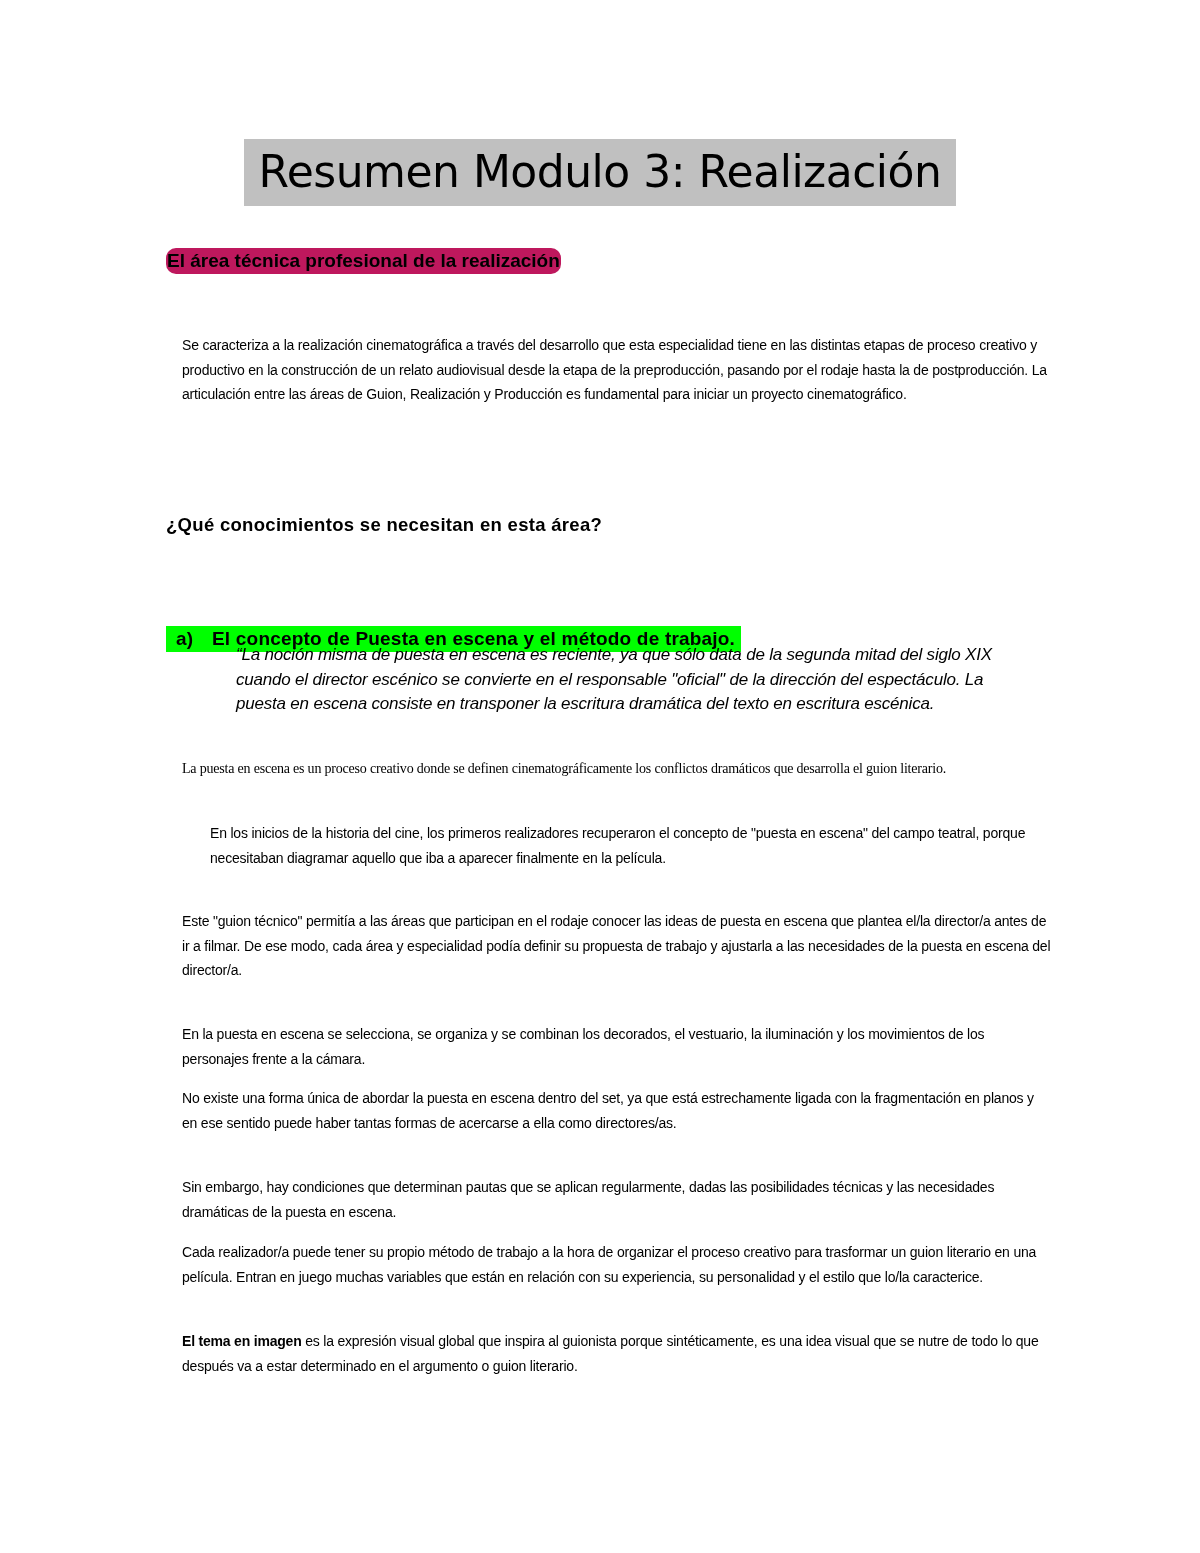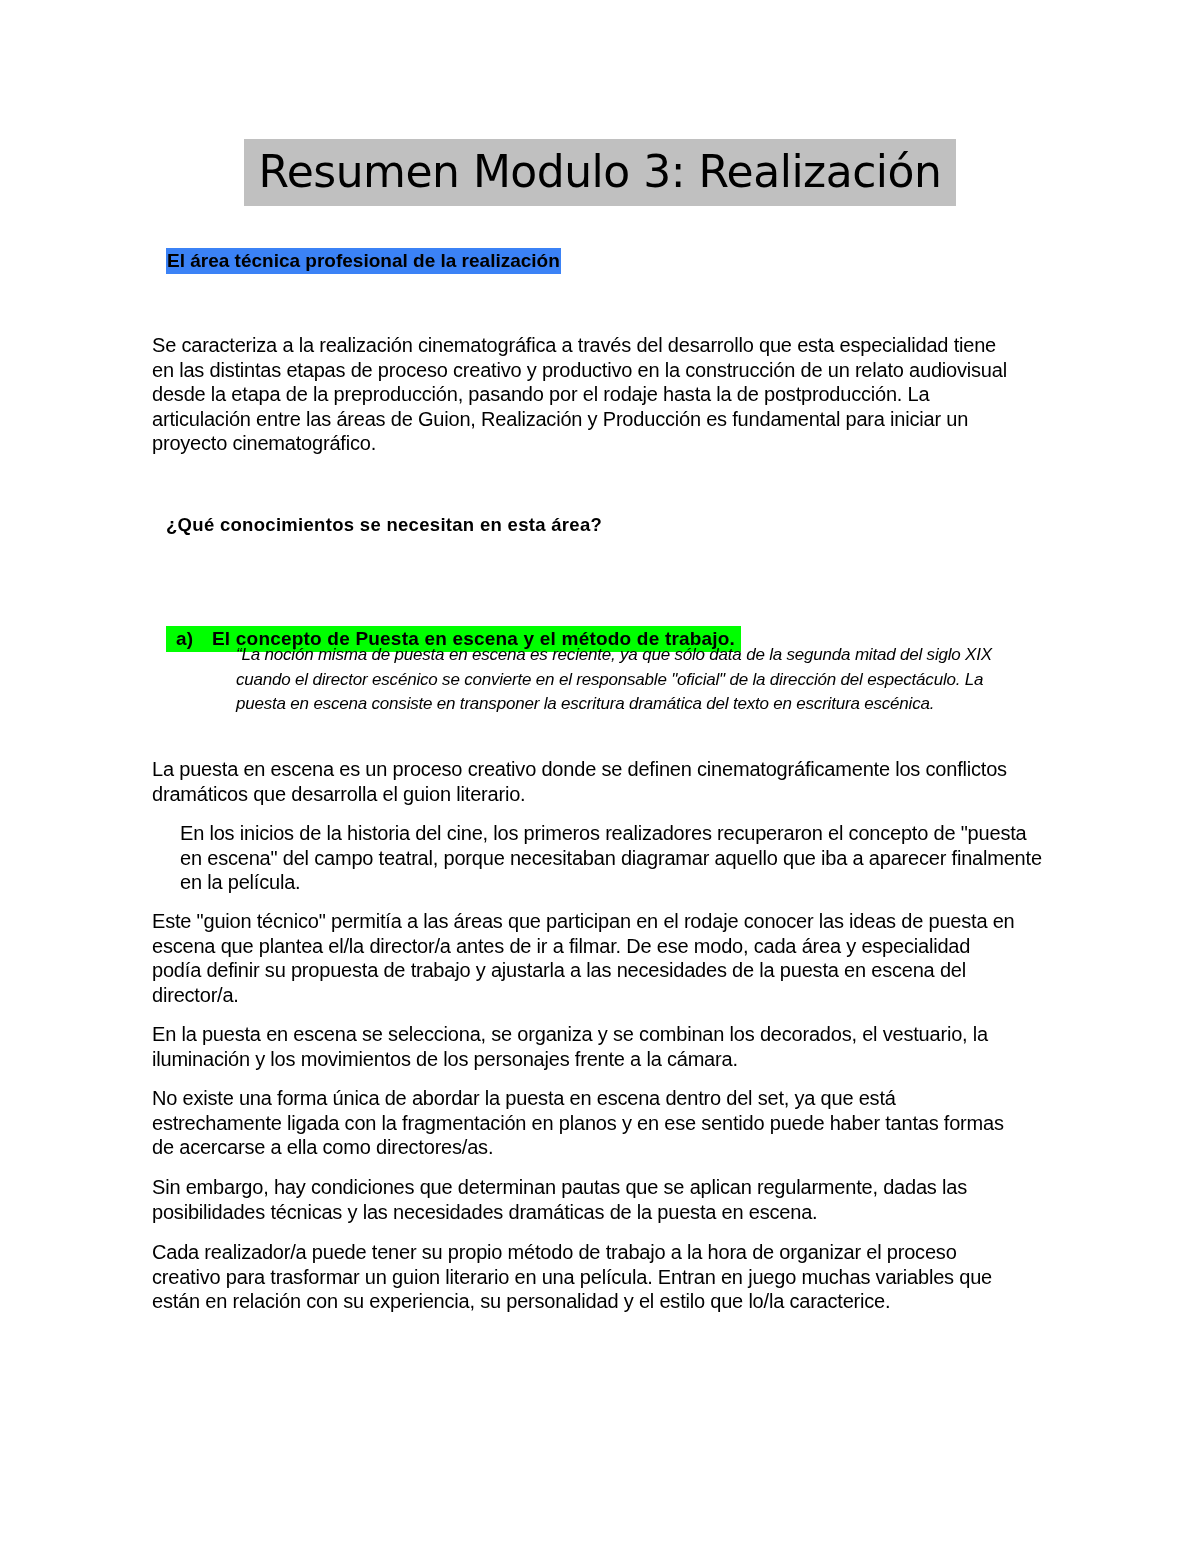--- a/index.html
+++ b/index.html
@@ -5,30 +5,30 @@
   html, body { margin: 0; padding: 0; background: #ffffff; }
   body { width: 1200px; height: 1553px; position: relative; overflow: hidden;
          font-family: "Liberation Sans", sans-serif; color: #000; }
   .page { position: absolute; left: 0; top: 0; width: 1200px; height: 1553px; }
   .title-wrap { position: absolute; left: 244px; top: 139px; width: 712px; height: 67px;
                 background: #c0c0c0; }
   .title { position: absolute; left: 0; top: 2px; width: 712px; text-align: center;
            font-family: "DejaVu Sans", sans-serif; font-size: 44px; line-height: 62px;
            letter-spacing: -0.5px; white-space: nowrap; }
   .abs { position: absolute; left: 166px; }
-  .hl-magenta { background: #3b82f6; }
+  .hl-magenta { background: #be185d; border-radius: 10px; }
   .hl-green { background: #00ff00; }
   .h-section { top: 248px; font-size: 19px; font-weight: bold; line-height: 26px; padding: 0 1px; }
   .h-question { font-size: 18.5px; font-weight: bold; line-height: 24px; letter-spacing: 0.3px; }
   .q1 { top: 291px; }
   .q2 { top: 513px; }
   .h-a { top: 626px; font-size: 19px; font-weight: bold; line-height: 26px; letter-spacing: 0.2px;
          padding-right: 6px; padding-left: 10px; }
   .h-a .marker { display: inline-block; width: 36px; }
-  .para { position: absolute; left: 152px; width: 870px; font-size: 20px; line-height: 24.6px;
+  .para { position: absolute; left: 182px; width: 870px; font-size: 14px; line-height: 24.6px;
           letter-spacing: -0.2px; }
   .quote { position: absolute; left: 236px; width: 800px; font-size: 17px; line-height: 24.6px;
            font-style: italic; letter-spacing: -0.2px; }
   .bold { font-weight: bold; }
 </style>
 </head>
 <body>
 
 <div class="page">
 
@@ -40,22 +40,23 @@
 
 
   <div class="para" style="top:333px;">Se caracteriza a la realización cinematográfica a través del desarrollo que esta especialidad tiene en las distintas etapas de proceso creativo y productivo en la construcción de un relato audiovisual desde la etapa de la preproducción, pasando por el rodaje hasta la de postproducción. La articulación entre las áreas de Guion, Realización y Producción es fundamental para iniciar un proyecto cinematográfico.</div>
 
   <div class="abs h-question q2">¿Qué conocimientos se necesitan en esta área?</div>
 
   <div class="abs h-a hl-green"><span class="marker">a)</span><span>El concepto de Puesta en escena y el método de trabajo.</span></div>
 
   <div class="quote" style="top:643px;">“La noción misma de puesta en escena es reciente, ya que sólo data de la segunda mitad del siglo XIX cuando el director escénico se convierte en el responsable "oficial" de la dirección del espectáculo. La puesta en escena consiste en transponer la escritura dramática del texto en escritura escénica.</div>
 
-  <div class="para" style="top:757px;">La puesta en escena es un proceso creativo donde se definen cinematográficamente los conflictos dramáticos que desarrolla el guion literario.</div>
+  <div class="para" style="top:757px;font-family:Liberation Serif, serif;">La puesta en escena es un proceso creativo donde se definen cinematográficamente los conflictos dramáticos que desarrolla el guion literario.</div>
   <div class="para" style="top:821px;margin-left:28px;">En los inicios de la historia del cine, los primeros realizadores recuperaron el concepto de "puesta en escena" del campo teatral, porque necesitaban diagramar aquello que iba a aparecer finalmente en la película.</div>
   <div class="para" style="top:909px;">Este "guion técnico" permitía a las áreas que participan en el rodaje conocer las ideas de puesta en escena que plantea el/la director/a antes de ir a filmar. De ese modo, cada área y especialidad podía definir su propuesta de trabajo y ajustarla a las necesidades de la puesta en escena del director/a.</div>
   <div class="para" style="top:1022px;">En la puesta en escena se selecciona, se organiza y se combinan los decorados, el vestuario, la iluminación y los movimientos de los personajes frente a la cámara.</div>
   <div class="para" style="top:1086px;">No existe una forma única de abordar la puesta en escena dentro del set, ya que está estrechamente ligada con la fragmentación en planos y en ese sentido puede haber tantas formas de acercarse a ella como directores/as.</div>
   <div class="para" style="top:1175px;">Sin embargo, hay condiciones que determinan pautas que se aplican regularmente, dadas las posibilidades técnicas y las necesidades dramáticas de la puesta en escena.</div>
   <div class="para" style="top:1240px;">Cada realizador/a puede tener su propio método de trabajo a la hora de organizar el proceso creativo para trasformar un guion literario en una película. Entran en juego muchas variables que están en relación con su experiencia, su personalidad y el estilo que lo/la caracterice.</div>
 
+  <div class="para" style="top:1329px;"><span class="bold">El tema en imagen</span><span> es la expresión visual global que inspira al guionista porque sintéticamente, es una idea visual que se nutre de todo lo que después va a estar determinado en el argumento o guion literario.</span></div>
 
 </div>
 
 </body></html>

